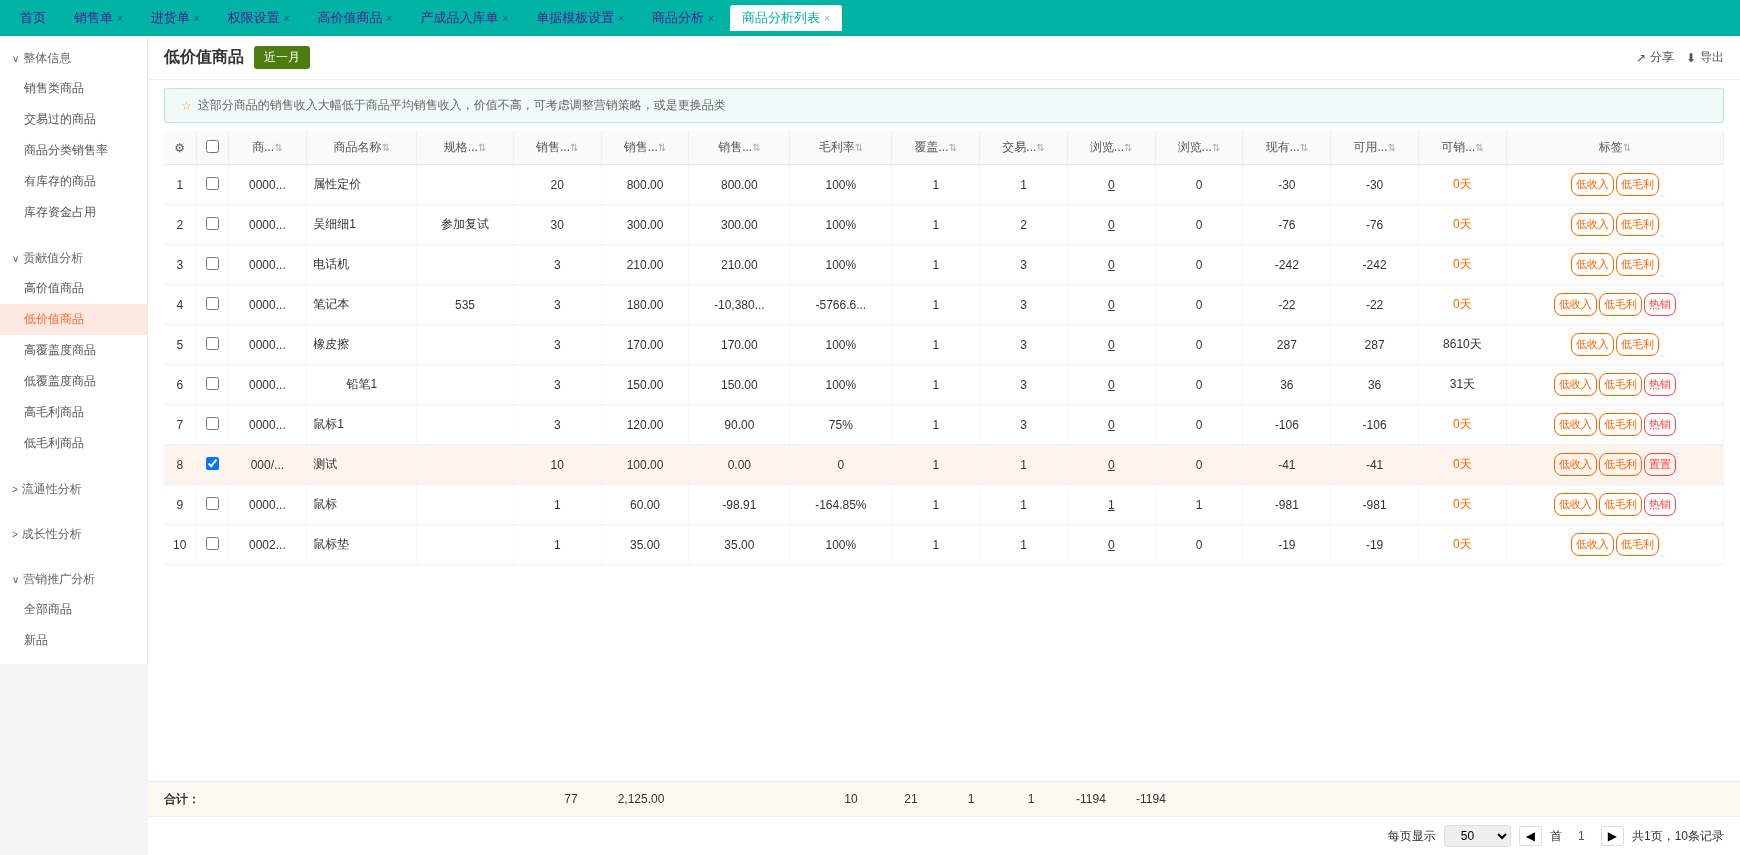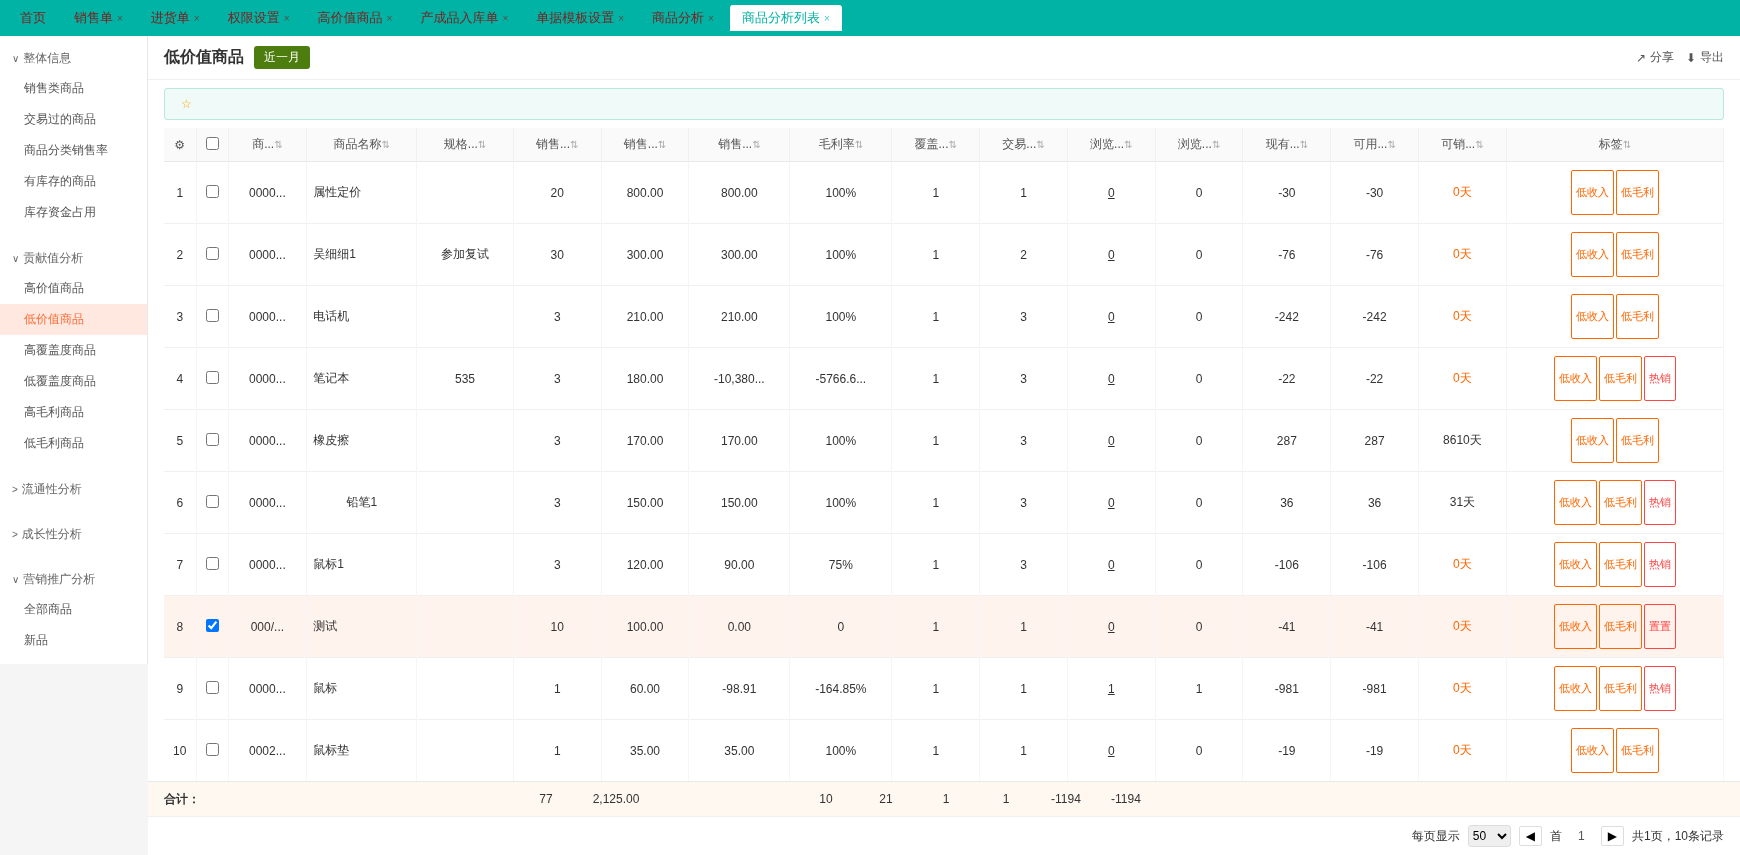--- a/index.html
+++ b/index.html
@@ -8,21 +8,21 @@
     
     .top-nav {
       display: flex;
       align-items: center;
       background: #00b3a4;
       height: 36px;
       padding: 0 8px;
       gap: 4px;
     }
     .nav-item {
-      color: #7f1d1d;
+      color: #4c1d95;
       padding: 4px 12px;
       cursor: pointer;
       border-radius: 3px;
       white-space: nowrap;
       font-size: 13px;
       display: flex; align-items: center; gap: 4px;
     }
     .nav-item.active { background: #fff; color: #00b3a4; border-radius: 3px 3px 0 0; }
     .nav-close { font-size: 10px; opacity: 0.7; cursor: pointer; }
     
@@ -157,57 +157,58 @@
     tbody td {
       padding: 7px 6px;
       text-align: center;
       color: #333;
       border-right: 1px solid #f5f5f5;
       white-space: nowrap;
     }
     .tag {
       display: inline-block;
       border: 1px solid;
-      border-radius: 2px;
-      padding: 14px 4px;
+      border-radius: 8px;
+      padding: 3px 4px;
       font-size: 11px;
       margin: 1px;
     }
     .tag-orange { color: #ff6600; border-color: #ff6600; }
     .tag-red { color: #ff4444; border-color: #ff4444; }
     .underline { text-decoration: underline; cursor: pointer; }
     
     
     .table-footer {
       display: flex;
       align-items: center;
       padding: 8px 16px;
       background: #fff8f0;
       border-top: 1px solid #e8e8e8;
       font-size: 12px;
+      gap: 25px;
     }
     .footer-label { color: #333; font-weight: bold; margin-right: 8px; }
     .footer-data { display: flex; gap: 0; flex: 1; }
     .footer-cell { text-align: center; padding: 2px 6px; }
     
     
     .pagination-bar {
       display: flex;
       align-items: center;
       justify-content: flex-end;
       padding: 8px 16px;
       background: #fff;
       border-top: 1px solid #f0f0f0;
       gap: 8px;
       font-size: 12px;
     }
     .pagination-bar select {
       border: 1px solid #ddd;
       border-radius: 3px;
-      padding: 2px 0;
+      padding: 2px 12px;
       font-size: 12px;
     }
     .page-btn {
       border: 1px solid #ddd;
       background: #fff;
       border-radius: 2px;
       padding: 2px 6px;
       cursor: pointer;
       font-size: 12px;
     }
@@ -322,20 +323,21 @@
         </div>
         <div class="header-btn">
           <span>⬇</span>
           <span>导出</span>
         </div>
       </div>
     </div>
 
     <div class="alert-bar">
       <span class="alert-icon">☆</span>
+      <span>这部分商品的销售收入大幅低于商品平均销售收入，价值不高，可考虑调整营销策略，或是更换品类</span>
     </div>
 
     <div class="table-container">
       <table>
         <thead>
           <tr>
             <th style="width:32px;">
               <span>⚙</span>
             </th>
             <th style="width:32px;">

